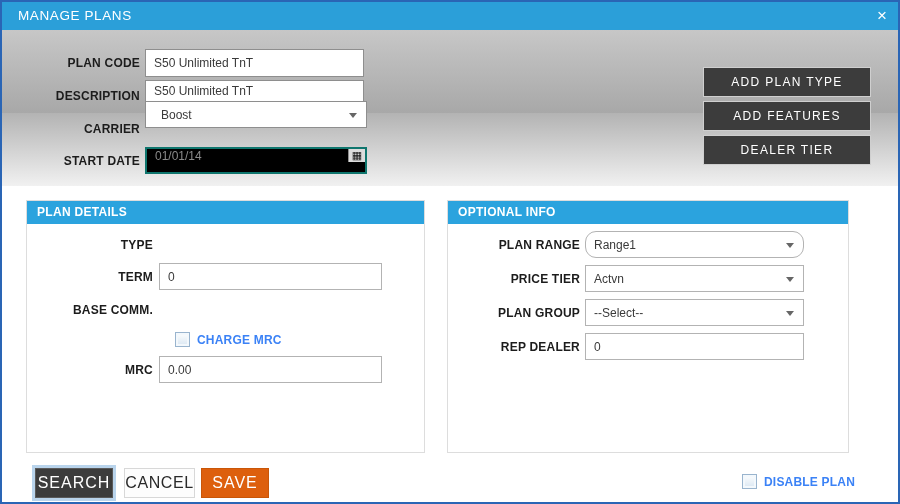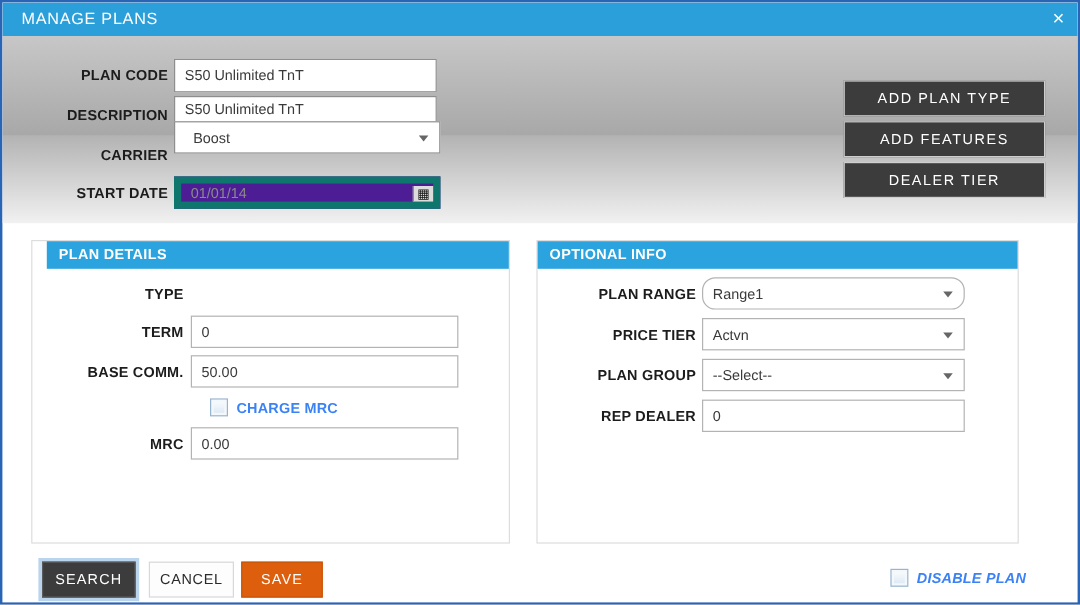--- a/index.html
+++ b/index.html
@@ -51,22 +51,22 @@
     padding:0 8px; cursor:pointer;
   }
   .dd .arrow {
     position:absolute; right:9px; top:50%; margin-top:-2px;
     width:0; height:0;
     border-left:4px solid transparent; border-right:4px solid transparent;
     border-top:5px solid #666;
   }
 
   .datewrap {
-    position:absolute; background:#4c1d95; border:6px solid #0f766e;
-    display:flex; align-items:flex-end;
+    position:absolute; background:#000000; border:2px solid #0f766e;
+    display:flex; align-items:flex-start;
   }
   .datewrap input {
     flex:1; border:none; outline:none; font-size:12px; color:#8a8a8a;
     padding:0 8px; font-family:"Liberation Sans", sans-serif;
     background:transparent;
   }
   .cal-btn {
     width:17px; border-left:1px solid #8e8e8e; background:#dcdcdc;
     display:flex; align-items:center; justify-content:center;
     font-size:11px; color:#111; cursor:pointer;
@@ -95,26 +95,26 @@
   
   .panel {
     position:absolute; top:198px; height:253px; background:#fff;
     border:1px solid #ddd;
   }
   .panel-header {
     height:23px; background:#2ba3de; color:#fff; font-weight:bold;
     font-size:12px; line-height:23px; padding-left:10px;
     letter-spacing:.3px;
   }
-  .panel-details { left:24px;  width:399px;padding-left:12px; }
+  .panel-details { left:24px;  width:399px; }
   .panel-optional { left:445px; width:402px; }
 
   
   .btn {
-    position:absolute; height:30px; font-size:12px; cursor:pointer;
+    position:absolute; height:30px; font-size:16px; cursor:pointer;
     text-align:center; line-height:28px; letter-spacing:1px;
     font-family:"Liberation Sans", sans-serif;
   }
   .btn-search {
     left:33px; top:466px; width:78px; background:#3c3c3c; color:#fff;
     border:1px solid #5a5a5a; box-shadow:0 0 0 3px #b9d4ec;
   }
   .btn-cancel {
     left:122px; top:466px; width:71px; background:#fdfdfd; color:#2a2a2a;
     border:1px solid #d8d8d8; letter-spacing:.6px;
@@ -160,21 +160,20 @@
 
   <div class="panel panel-details">
     <div class="panel-header">PLAN DETAILS</div>
 
     <div class="lbl" style="left:0; top:30px; width:126px; height:27px;">TYPE</div>
 
     <div class="lbl" style="left:0; top:62px; width:126px; height:27px;">TERM</div>
     <input class="tb" style="left: 132px; top: 62px; width: 223px; height: 27px;" value="0">
 
     <div class="lbl" style="left:0; top:95px; width:126px; height:27px;">BASE COMM.</div>
-    <input class="tb" style="left: 132px; top: 95px; width: 223px; height: 27px;" value="50.00">
 
     <div class="checkbox" style="left:148px; top:131px;"></div>
     <div class="chk-lbl" style="left:170px; top:132px;">CHARGE MRC</div>
 
     <div class="lbl" style="left:0; top:155px; width:126px; height:27px;">MRC</div>
     <input class="tb" style="left: 132px; top: 155px; width: 223px; height: 27px;" value="0.00">
   </div>
 
   <div class="panel panel-optional">
     <div class="panel-header">OPTIONAL INFO</div>
@@ -199,15 +198,15 @@
 
     <div class="lbl" style="left:0; top:132px; width:132px; height:27px;">REP DEALER</div>
     <input class="tb" style="left: 137px; top: 132px; width: 219px; height: 27px;" value="0">
   </div>
 
   <div class="btn btn-search">SEARCH</div>
   <div class="btn btn-cancel">CANCEL</div>
   <div class="btn btn-save">SAVE</div>
 
   <div class="checkbox" style="left:740px; top:472px;"></div>
-  <div class="chk-lbl" style="left:762px; top:473px;font-style:italic;">DISABLE PLAN</div>
+  <div class="chk-lbl" style="left:762px; top:473px;">DISABLE PLAN</div>
 
 </div>
 
 </body></html>

